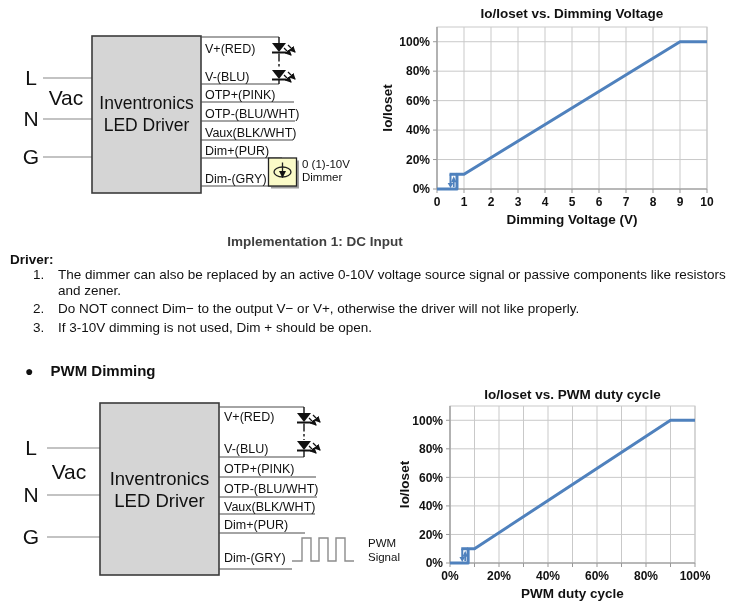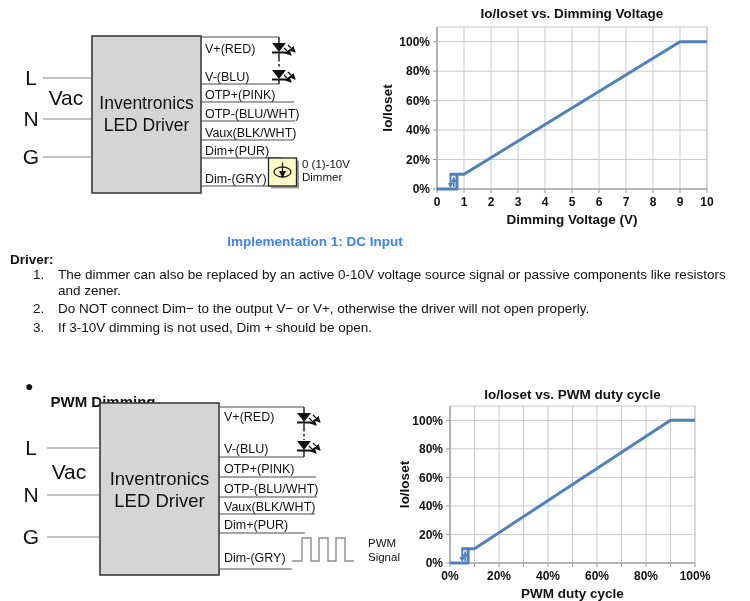--- a/index.html
+++ b/index.html
@@ -3,33 +3,33 @@
 <meta charset="utf-8">
 <style>
   html,body{margin:0;padding:0;background:#ffffff;}
   .canvas{
     position:relative;width:750px;height:601px;background:#fff;overflow:hidden;
     font-family:"Liberation Sans", sans-serif;color:#111;
   }
   svg{position:absolute;overflow:visible;}
   .caption{
     position:absolute;top:234px;left:0;width:630px;text-align:center;
-    font-size:13.5px;font-weight:bold;color:#3b82f6;
+    font-size:13.5px;font-weight:bold;color:#404040;
   }
   .notes-header{
     position:absolute;top:252px;left:10px;font-size:13.5px;font-weight:bold;
   }
   .note-item{position:absolute;left:33px;font-size:13.5px;line-height:15.5px;}
   .note-num{position:absolute;left:0;top:0;}
   .note-text{display:block;margin-left:25px;width:680px;}
   .pwm-heading{
     position:absolute;top:362px;left:25px;display:flex;align-items:center;gap:17px;
   }
   .pwm-bullet{font-size:14px;line-height:16px;}
-  .pwm-title{font-size:15px;font-weight:bold;margin-top:31px;}
+  .pwm-title{font-size:15px;font-weight:bold;}
   text{fill:#111;}
   .diagram-label{font-size:12.5px;}
   .driver-name{font-size:17.5px;text-anchor:middle;}
   .driver-name2{font-size:18.5px;text-anchor:middle;}
   .input-label{font-size:21px;text-anchor:middle;}
   .small-label{font-size:11.5px;}
   .in-wire{stroke:#888;stroke-width:1.2;}
   .out-wire{stroke:#4a4a4a;stroke-width:1.2;}
   .led-part{stroke:#111;stroke-width:1.4;fill:none;}
 </style>
@@ -166,21 +166,21 @@
 
   <div class="caption">Implementation 1: DC Input</div>
 
   <div class="notes-header">Driver:</div>
   <div class="note-item" style="top:267px;">
     <span class="note-num">1.</span>
     <span class="note-text">The dimmer can also be replaced by an active 0-10V voltage source signal or passive components like resistors and zener.</span>
   </div>
   <div class="note-item" style="top:301px;">
     <span class="note-num">2.</span>
-    <span class="note-text">Do NOT connect Dim− to the output V− or V+, otherwise the driver will not open properly.</span>
+    <span class="note-text">Do NOT connect Dim− to the output V− or V+, otherwise the driver will not like properly.</span>
   </div>
   <div class="note-item" style="top:320px;">
     <span class="note-num">3.</span>
     <span class="note-text">If 3-10V dimming is not used, Dim + should be open.</span>
   </div>
 
   <div class="pwm-heading">
     <span class="pwm-bullet">●</span>
     <span class="pwm-title">PWM Dimming</span>
   </div>

